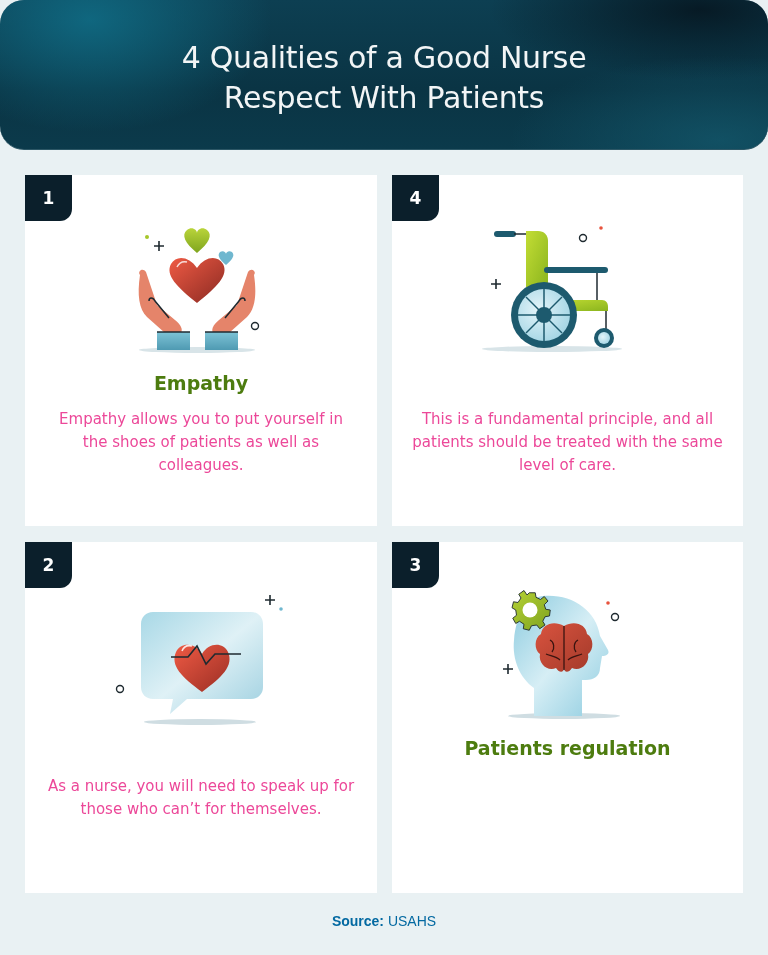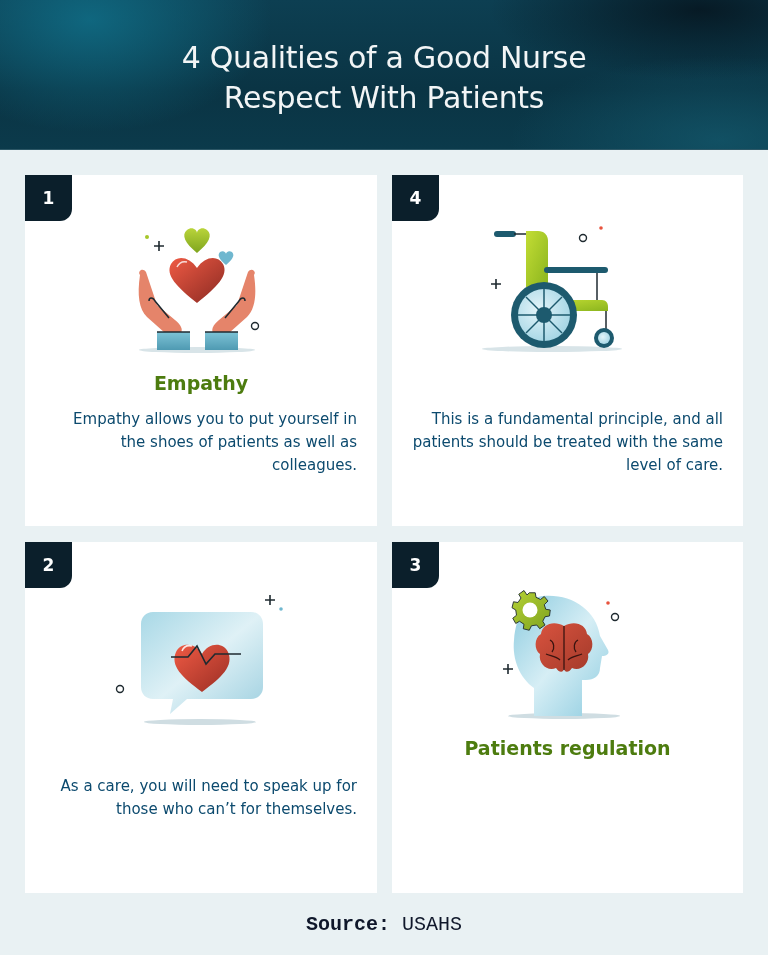--- a/index.html
+++ b/index.html
@@ -7,20 +7,21 @@
   body { background: #e9f1f3; font-family: "DejaVu Sans", "Liberation Sans", sans-serif; position: relative; }
 
   .header {
     position: absolute; left: 0; top: 0; width: 768px; height: 150px;
     background:
       radial-gradient(ellipse 260px 160px at 90px 20px, rgba(16,110,135,0.85), rgba(16,110,135,0) 70%),
       radial-gradient(ellipse 300px 120px at 720px 140px, rgba(20,90,110,0.7), rgba(20,90,110,0) 70%),
       radial-gradient(ellipse 300px 100px at 700px 10px, rgba(6,22,32,0.9), rgba(6,22,32,0) 70%),
       linear-gradient(180deg, #0d3f52 0%, #0a3444 60%, #0b3a4b 100%);
     border-bottom: 1px solid #2c5766;
+    border-radius: 24px;
   }
   .header-title {
     position: absolute; left: 0; right: 0; top: 38px;
     text-align: center; color: #f2f5f6;
     font-family: "DejaVu Sans", sans-serif; font-weight: normal;
     font-size: 30px; line-height: 40px; letter-spacing: -0.3px;
   }
 
   .card {
     position: absolute; background: #ffffff; width: 352px; height: 351px;
@@ -42,30 +43,30 @@
   .illus svg { position: absolute; left: 0; top: 0; }
 
   .card-title {
     position: absolute; left: 0; right: 0; top: 196px;
     text-align: center; color: #4d7c0f;
     font-family: "DejaVu Sans", sans-serif; font-weight: bold;
     font-size: 19px; line-height: 24px;
   }
   .card-desc {
     position: absolute; left: 20px; right: 20px; top: 233px;
-    text-align: right; color: #0c4a6e;
+    text-align: center; color: #ec4899;
     font-family: "DejaVu Sans", sans-serif; font-size: 15px; line-height: 23px;
   }
   .card.c2 .card-title, .card.c3 .card-title { top: 194px; }
   .card.c2 .card-desc, .card.c3 .card-desc { top: 233px; }
 
   .source {
     position: absolute; left: 0; right: 0; top: 913px;
-    text-align: center; color: #0f172a; font-size: 20px;
-    font-family: Liberation Mono, monospace;
+    text-align: center; color: #0369a1; font-size: 14px;
+    font-family: Liberation Sans, sans-serif;
   }
   .source b { font-weight: bold; }
 </style>
 </head>
 <body>
 
 <div class="header">
   <div class="header-title">
     <div>4 Qualities of a Good Nurse</div>
     <div>Respect With Patients</div>
@@ -185,21 +186,21 @@
       <path d="M128 70 L226 70 C233 70 238 75 238 82 L238 145 C238 152 233 157 226 157 L162 157 L145 172 L148 157 L128 157 C121 157 116 152 116 145 L116 82 C116 75 121 70 128 70 Z" fill="url(#bub)"></path>
       <path d="M177 150 C157 135 145 124 151 110 C156 100 170 100 177 112 C184 100 198 100 203 110 C209 124 197 135 177 150 Z" fill="url(#hr2)"></path>
       <path d="M157 109 C159 104 163 103 167 104" stroke="#ffffff" stroke-width="1.5" fill="none" opacity="0.85"></path>
       <polyline points="146,115 163,115 172,104 181,122 190,112 216,112" stroke="#1f2a30" stroke-width="1.6" fill="none"></polyline>
 
       <path d="M245 53 v10 M240 58 h10" stroke="#1f2a30" stroke-width="1.6"></path>
       <circle cx="256" cy="67" r="1.8" fill="#6fb7cf"></circle>
       <circle cx="95" cy="147" r="3.5" fill="none" stroke="#1f2a30" stroke-width="1.4"></circle>
     </svg>
   </div>
-  <div class="card-desc">As a care, you will need to speak up for those who can’t for themselves.</div>
+  <div class="card-desc">As a nurse, you will need to speak up for those who can’t for themselves.</div>
 </div>
 
 <div class="card c3">
   <div class="badge">3</div>
   <div class="illus">
     <svg width="351" height="190" viewBox="0 0 351 190">
       <defs>
         <linearGradient id="headg" x1="0" y1="0" x2="1" y2="1">
           <stop offset="0" stop-color="#8ccbdf"></stop>
             <stop offset="0.5" stop-color="#d6eef5"></stop>

